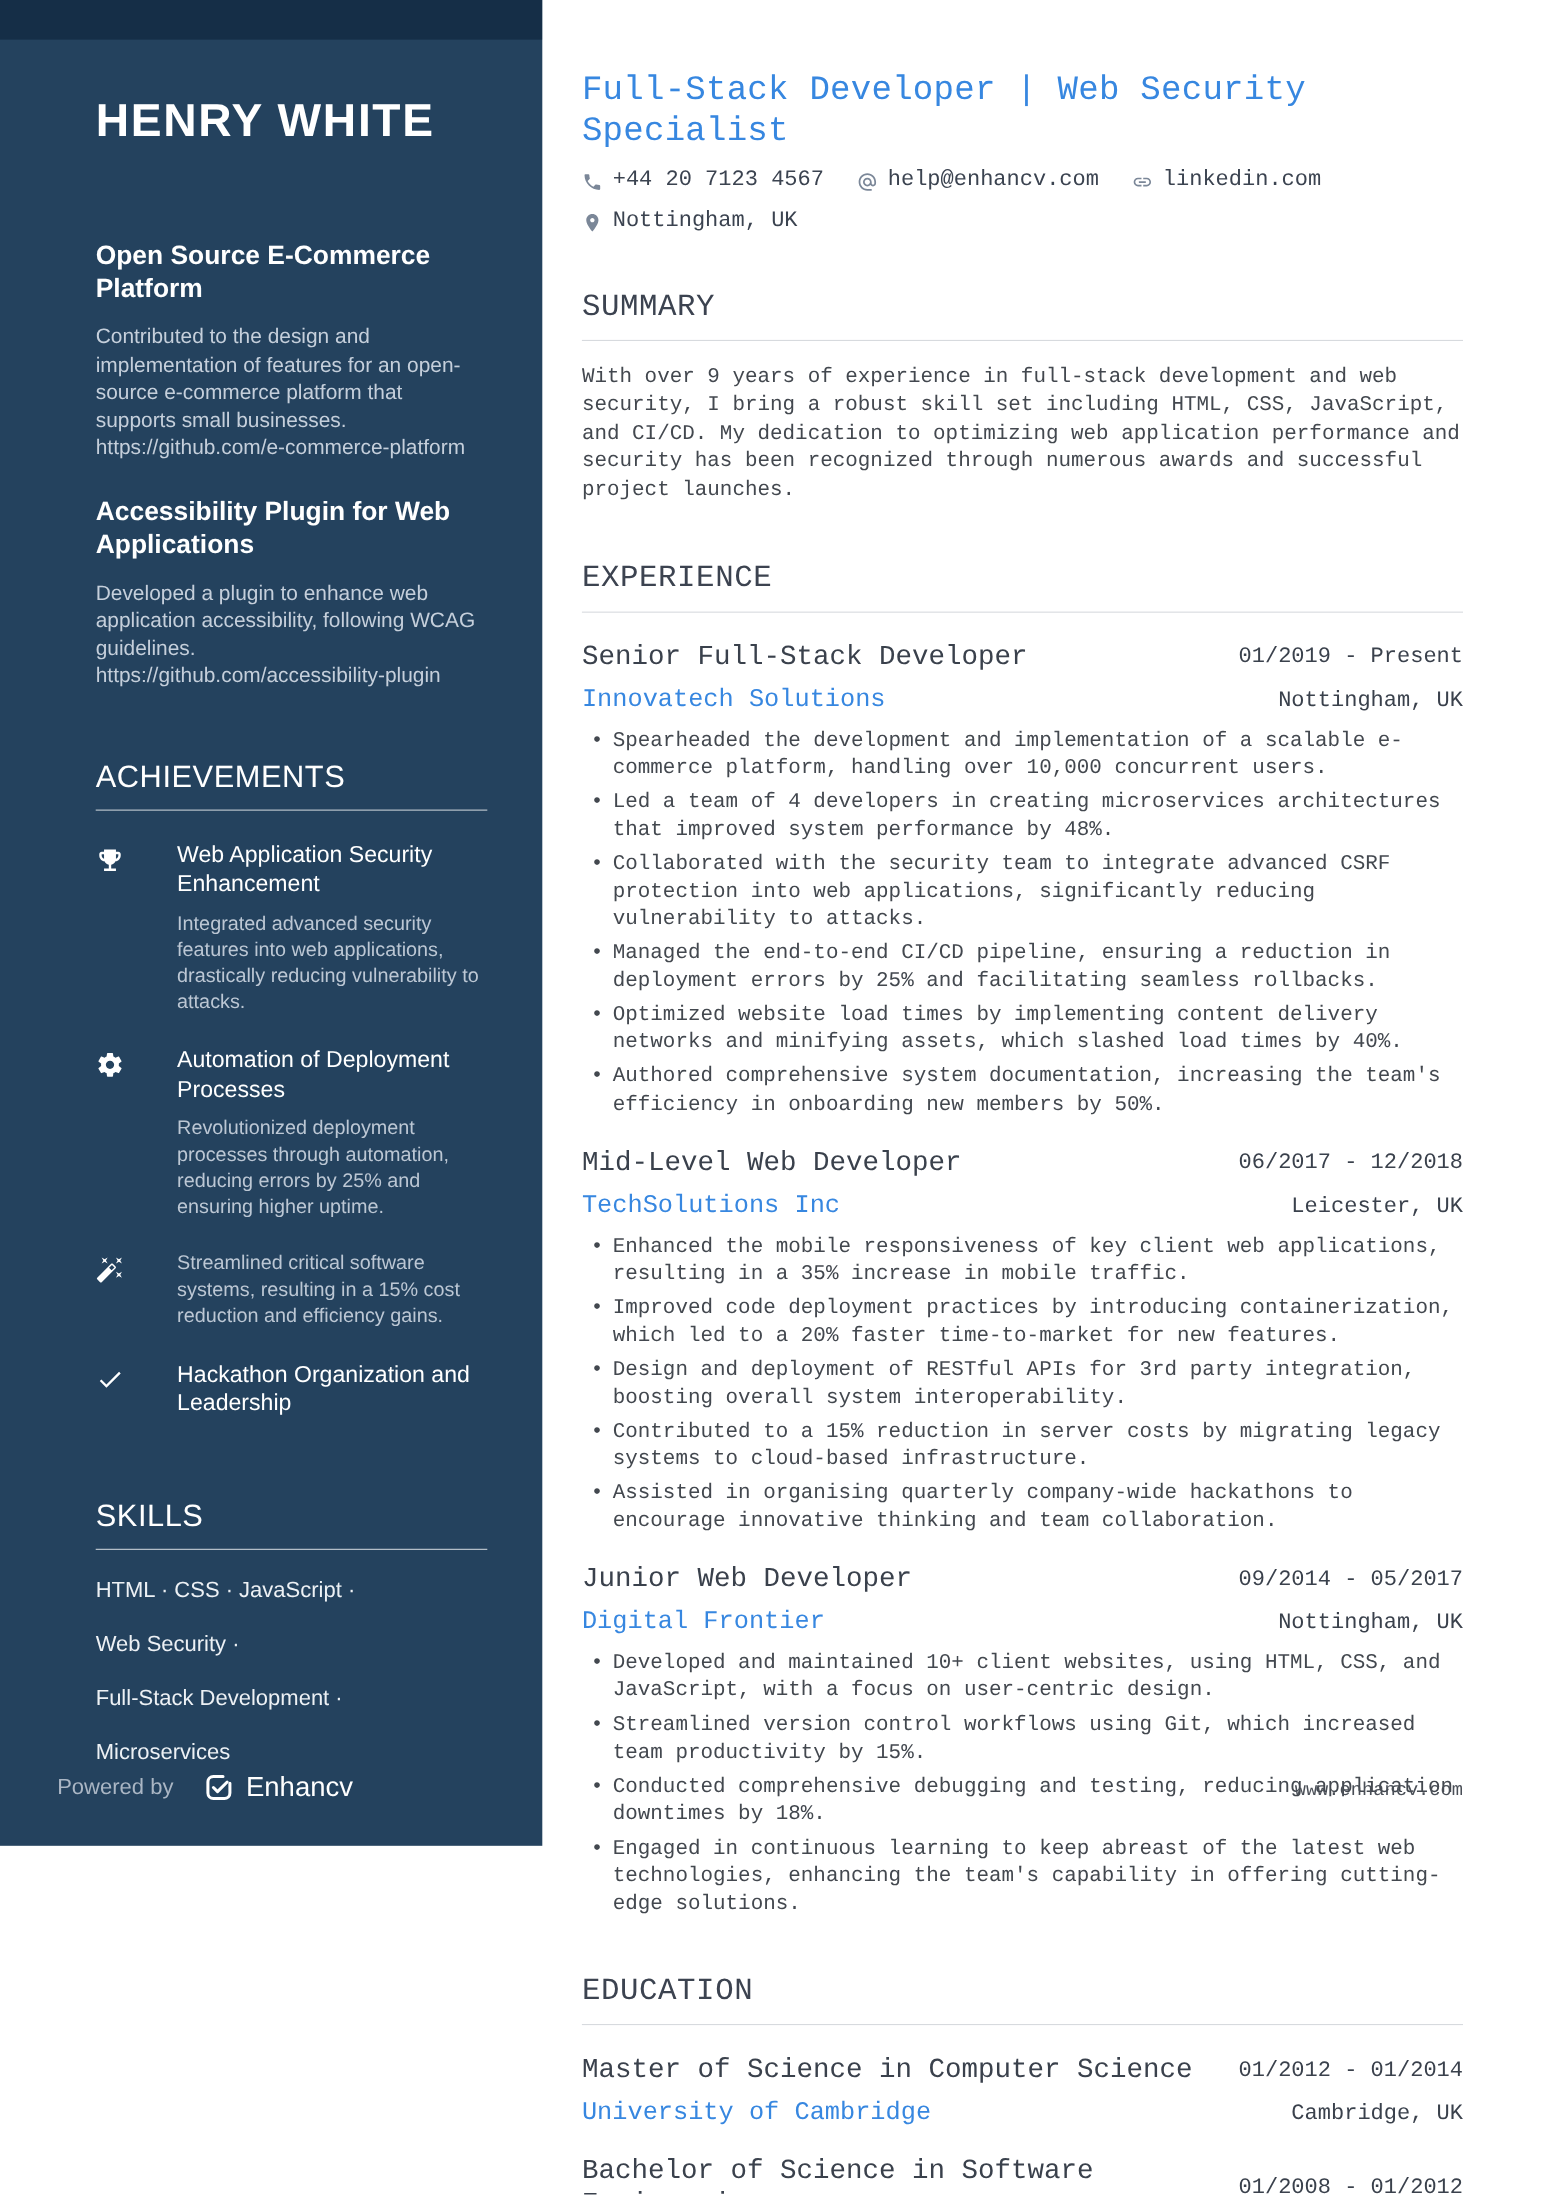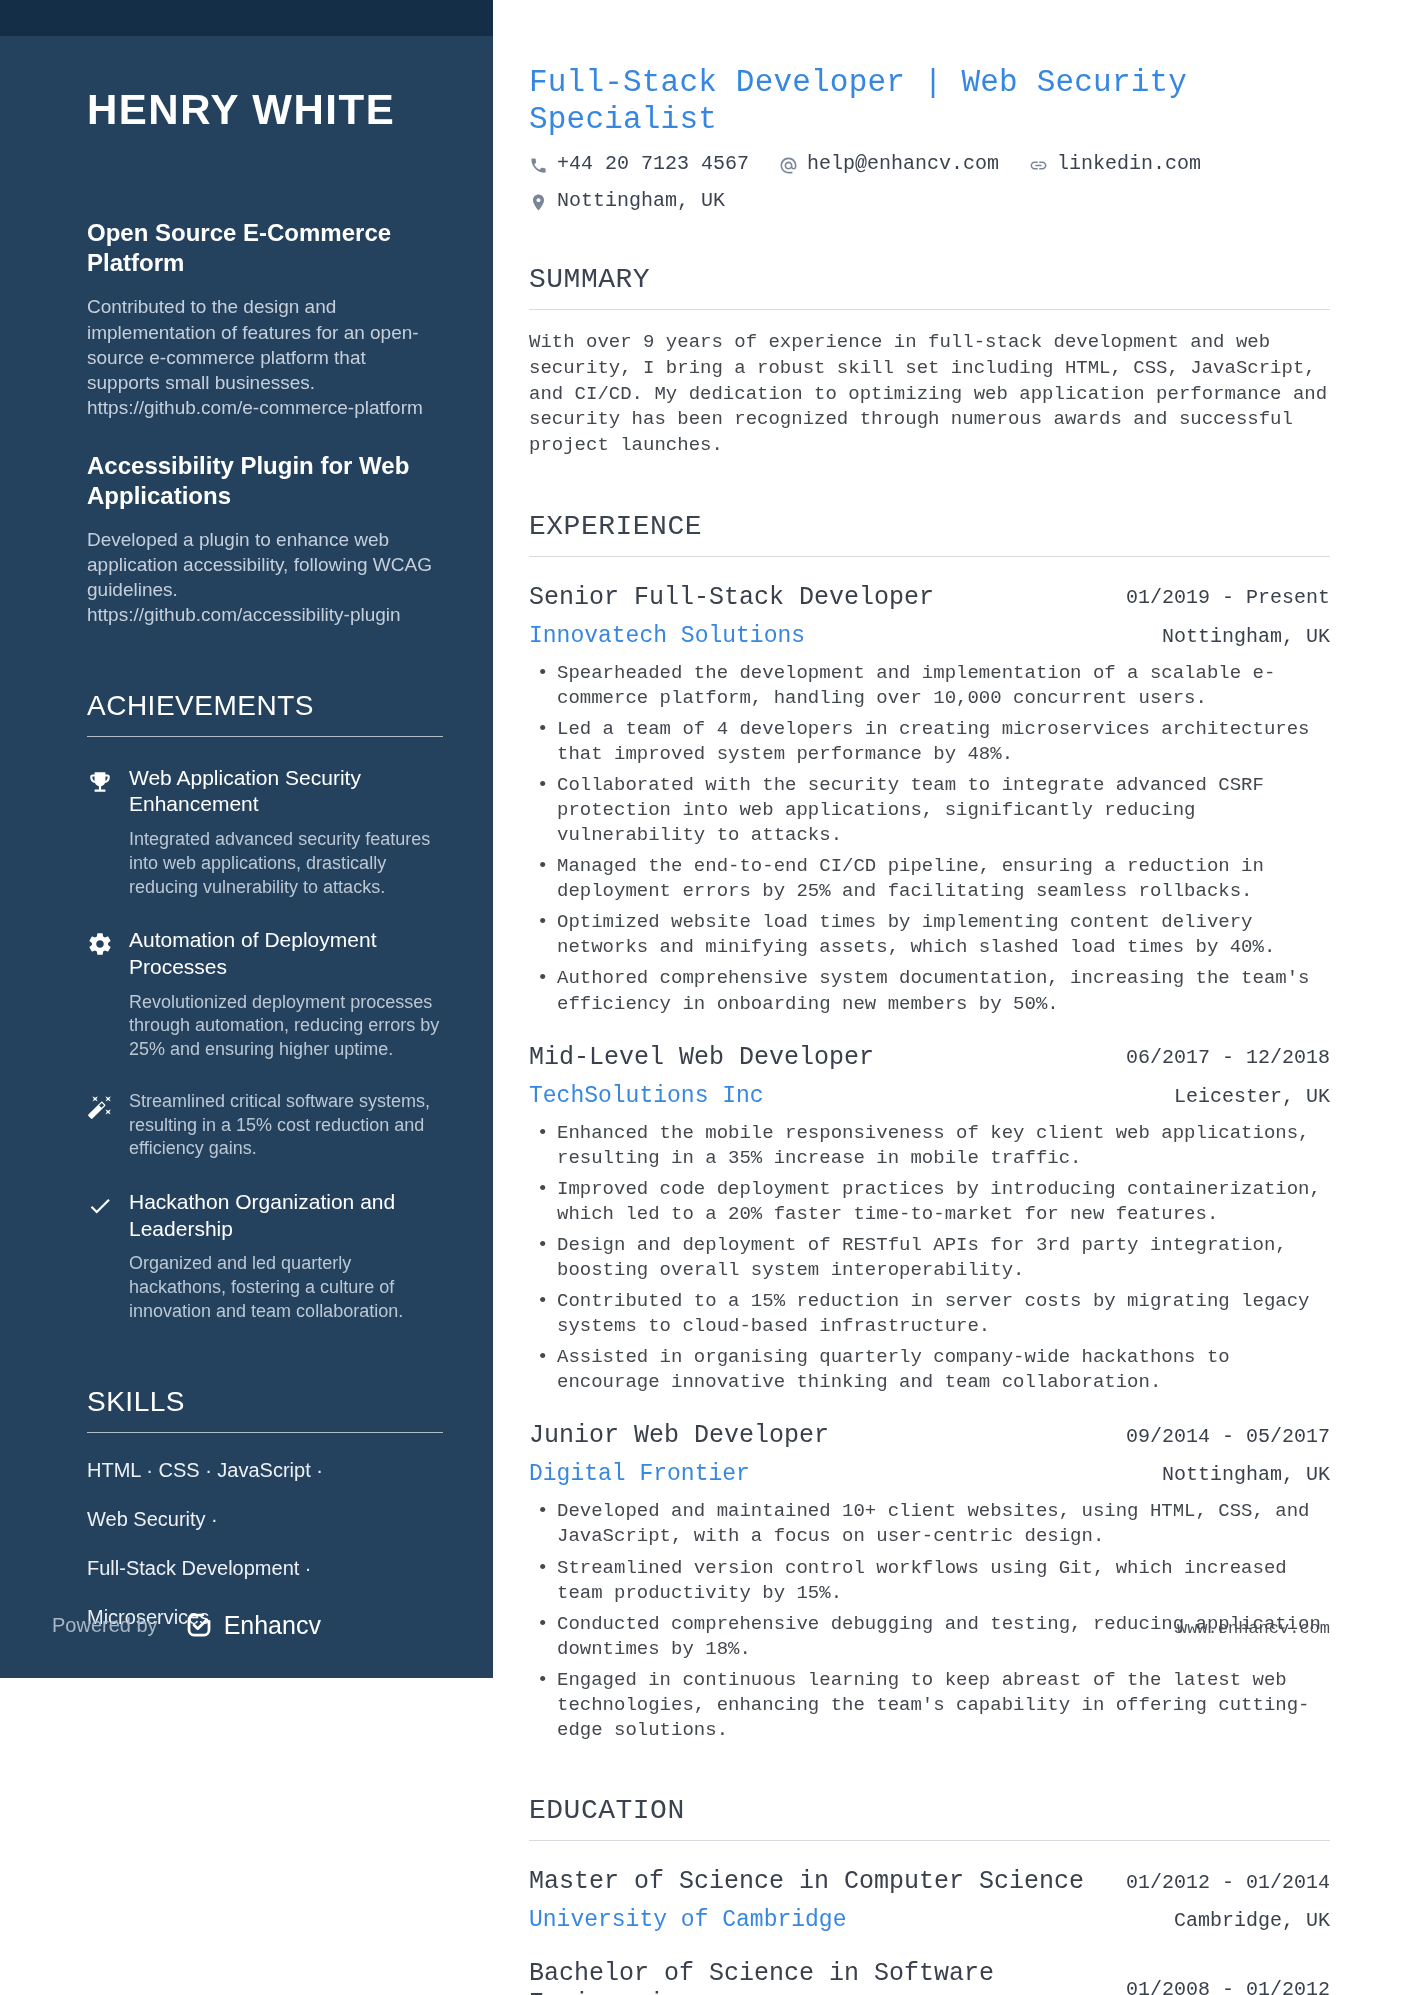--- a/index.html
+++ b/index.html
@@ -41,21 +41,21 @@
   .project { margin-top:30px; }
   .project h3 {
     font-size:24px; font-weight:700; line-height:1.25;
     margin:0 0 16px 0; color:#ffffff;
   }
   .project p {
     font-size:19px; line-height:1.33; color:#c5cfdb; margin:0;
   }
   .project .side-link { word-break:break-all; }
 
-  .ach { display:flex; margin-top:28px; }
+  .ach { display:flex; margin-top:28px;gap:32px; }
   .ach-icon { flex:0 0 26px; width:26px; height:26px; margin:4px 16px 0 0; }
   .ach-icon svg { width:26px; height:26px; fill:#ffffff; }
   .ach-body h3 {
     font-size:21px; font-weight:400; line-height:1.27;
     margin:0 0 10px 0; color:#ffffff;
   }
   .ach-body p { font-size:18px; line-height:1.32; color:#bcc7d4; margin:0; }
 
   .skills-line { font-size:20px; color:#edf1f5; margin:26px 0 0 0; }
 
@@ -169,21 +169,20 @@
       </div>
 
       <div class="ach">
         <span class="ach-icon">
           <svg viewBox="0 0 24 24">
               <path d="M9 16.2L4.8 12l-1.4 1.4L9 19 21 7l-1.4-1.4z"></path>
             </svg>
         </span>
         <div class="ach-body">
           <h3>Hackathon Organization and Leadership</h3>
-          <p>Organized and led quarterly hackathons, fostering a culture of innovation and team collaboration.</p>
         </div>
       </div>
     </section>
 
     <section class="side-section tight">
       <h2 class="side-heading">SKILLS</h2>
       <p class="skills-line">HTML · CSS · JavaScript ·</p>
       <p class="skills-line">Web Security ·</p>
       <p class="skills-line">Full-Stack Development ·</p>
       <p class="skills-line">Microservices</p>

